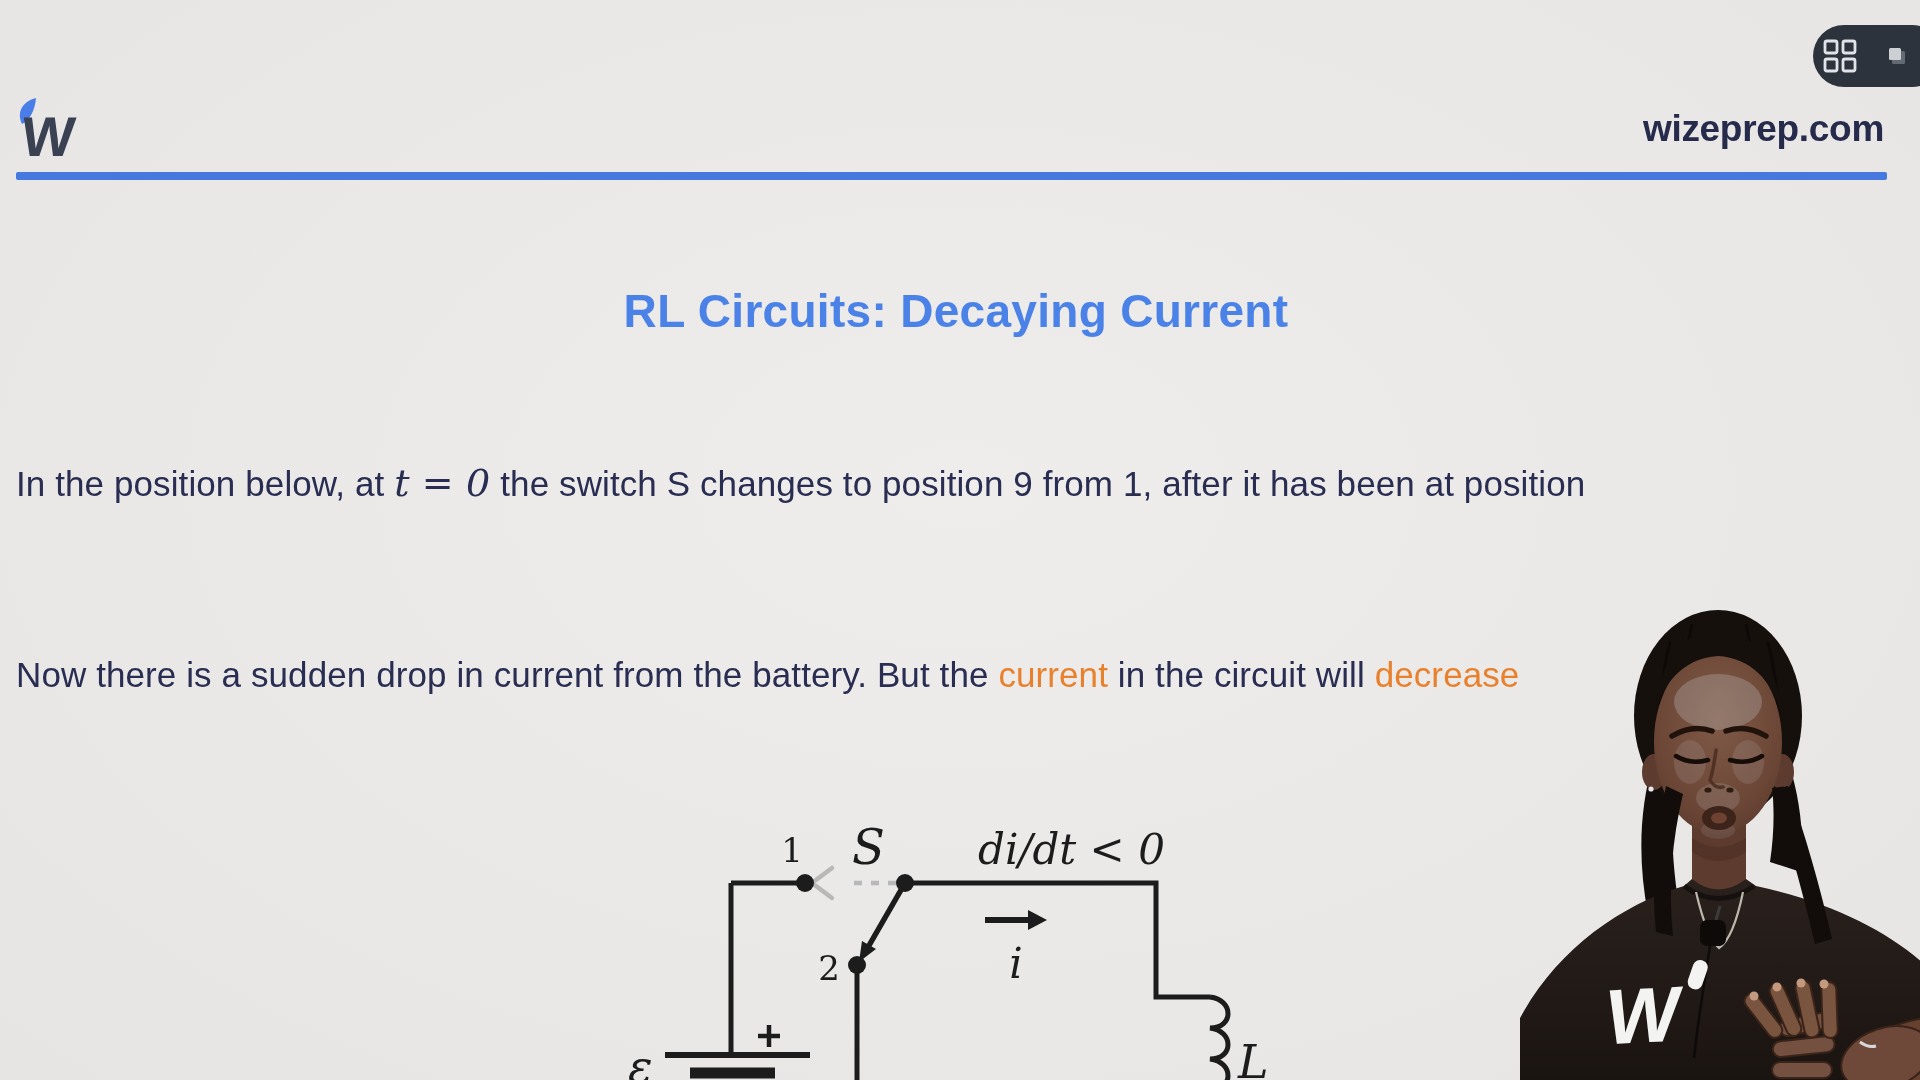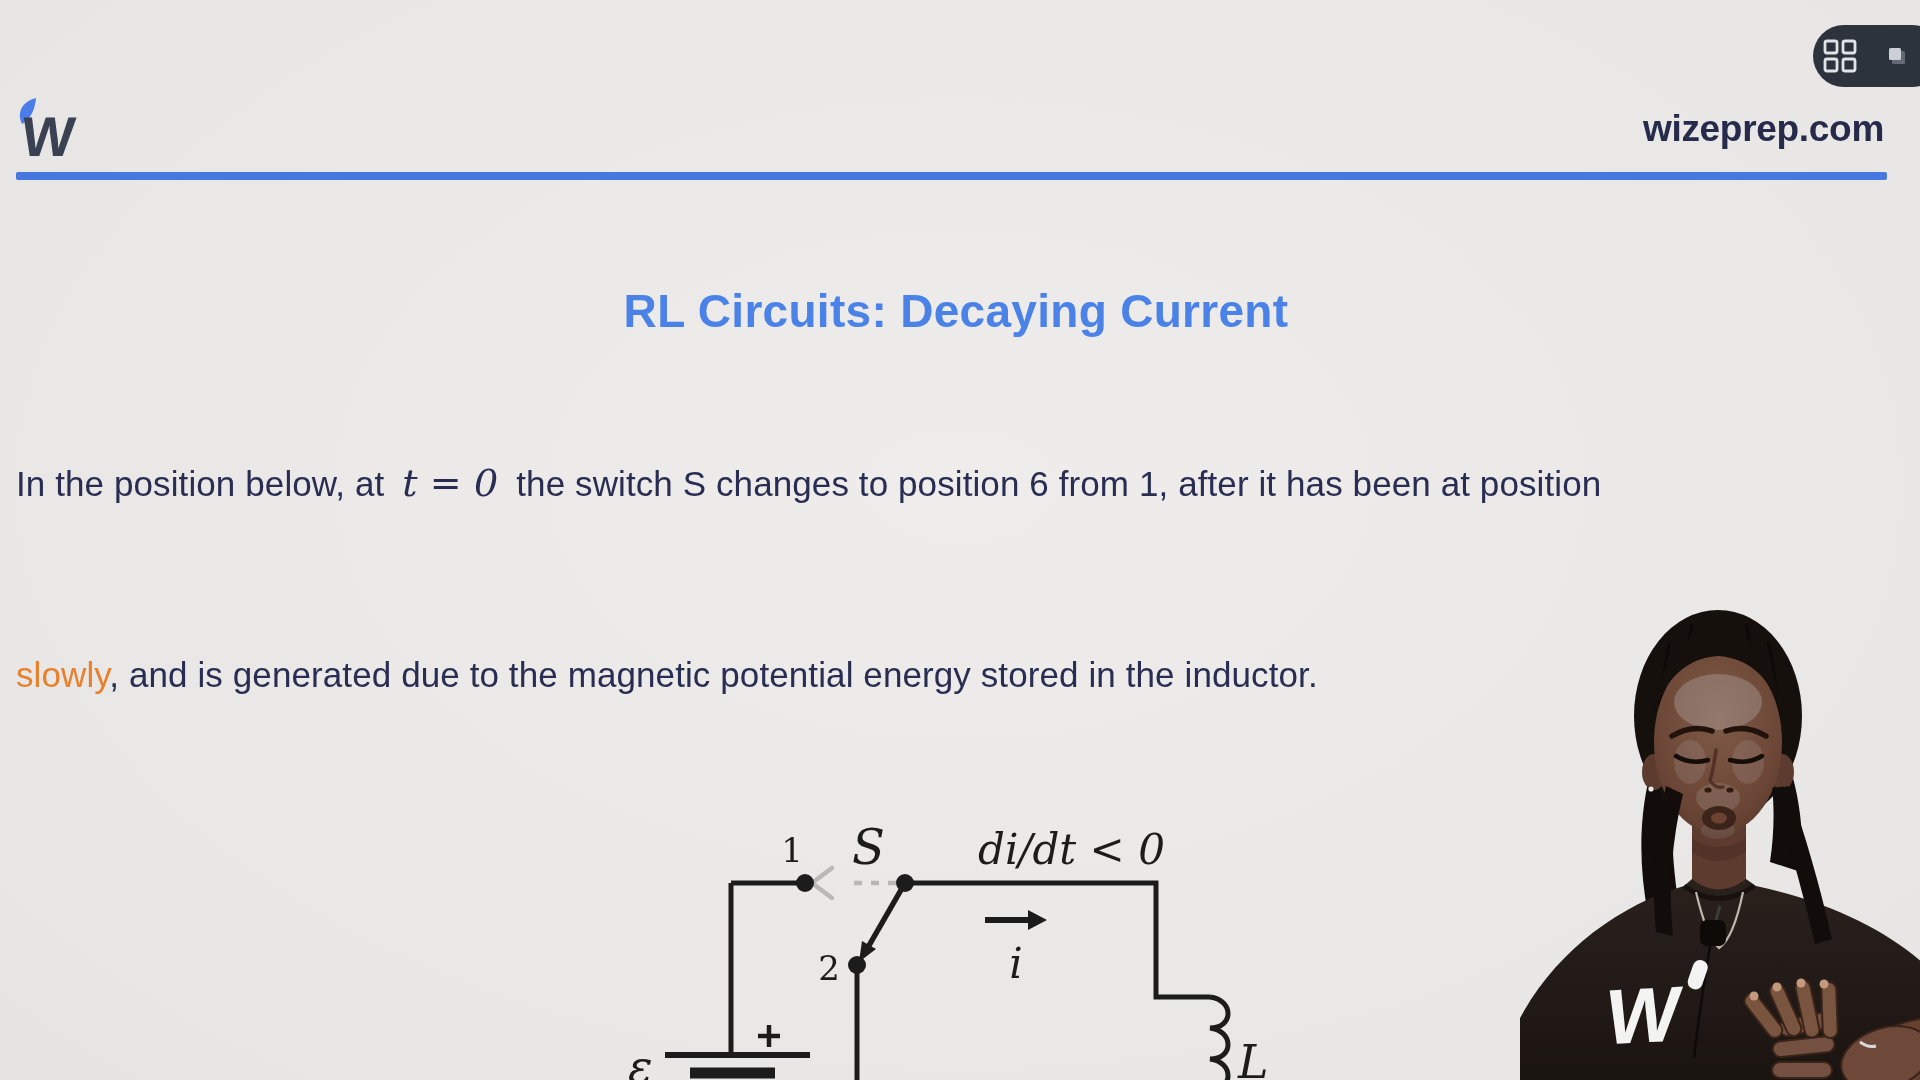--- a/index.html
+++ b/index.html
@@ -40,21 +40,21 @@
 
   
   h1.title{
     position:absolute; left:0; right:8px; top:284px; text-align:center;
     font-size:46px; font-weight:700; letter-spacing:.3px; color:var(--title-blue);
   }
 
   
   .para{position:absolute; left:16px; color:var(--navy); font-size:35px; letter-spacing:.1px;}
   .para .line{white-space:nowrap; line-height:62px; height:62px;}
-  .para .math{font-family:"DejaVu Serif",serif; font-style:italic; font-size:38px; margin:0 18px;}
+  .para .math{font-family:"DejaVu Serif",serif; font-style:italic; font-size:38px; margin:0 10px;}
   .para .it{font-style:italic;}
   .para .orange{color:var(--orange);}
   #p1{top:452px;}
   #p2{top:644px;}
 
   
   .circuit{position:absolute; left:600px; top:800px;}
   .wire{stroke:var(--ink); stroke-width:5; fill:none;}
   .node{fill:var(--ink);}
   .dash{stroke:var(--dash-gray); stroke-width:4.5; fill:none;}
@@ -91,24 +91,24 @@
     <path d="M8,28 C2,16 9,5 22,2 C21,14 16,24 8,28 Z" fill="var(--leaf-blue)"></path>
     <text x="12" y="60" font-family="Liberation Sans, sans-serif" font-size="56" font-weight="700" fill="var(--logo-navy)" transform="skewX(-6)" letter-spacing="-2">W</text>
   </svg>
 </div>
 <div class="site-url">wizeprep.com</div>
 <div class="rule"></div>
 
 <h1 class="title">RL Circuits: Decaying Current</h1>
 
 <div class="para" id="p1">
-    <div class="line"><span>In the position below, at</span><span class="math">t = 0</span><span>the switch S changes to position 6 from 1, after it has been at position</span></div>
+    <div class="line"><span>In the position below, at</span><span class="math">t = 0</span><span>the switch S changes to position 9 from 1, after it has been at position</span></div>
   </div>
 <div class="para" id="p2">
-    <div class="line"><span class="orange">slowly</span><span>, and is generated due to the magnetic potential energy stored in the inductor.</span></div>
+    <div class="line"><span>Now there is a sudden drop in current from the battery. But the </span><span class="orange">current</span><span> in the circuit will </span><span class="orange">decrease</span></div>
   </div>
 
 <svg class="circuit" width="700" height="280" viewBox="0 0 700 280">
 
   <path class="wire" d="M131,83 H205"></path>
   <path class="wire" d="M305,83 H556 V197 H610"></path>
   <path class="wire" d="M131,83 V252"></path>
   <path class="wire" d="M257,165 V280"></path>
 
   <g>

